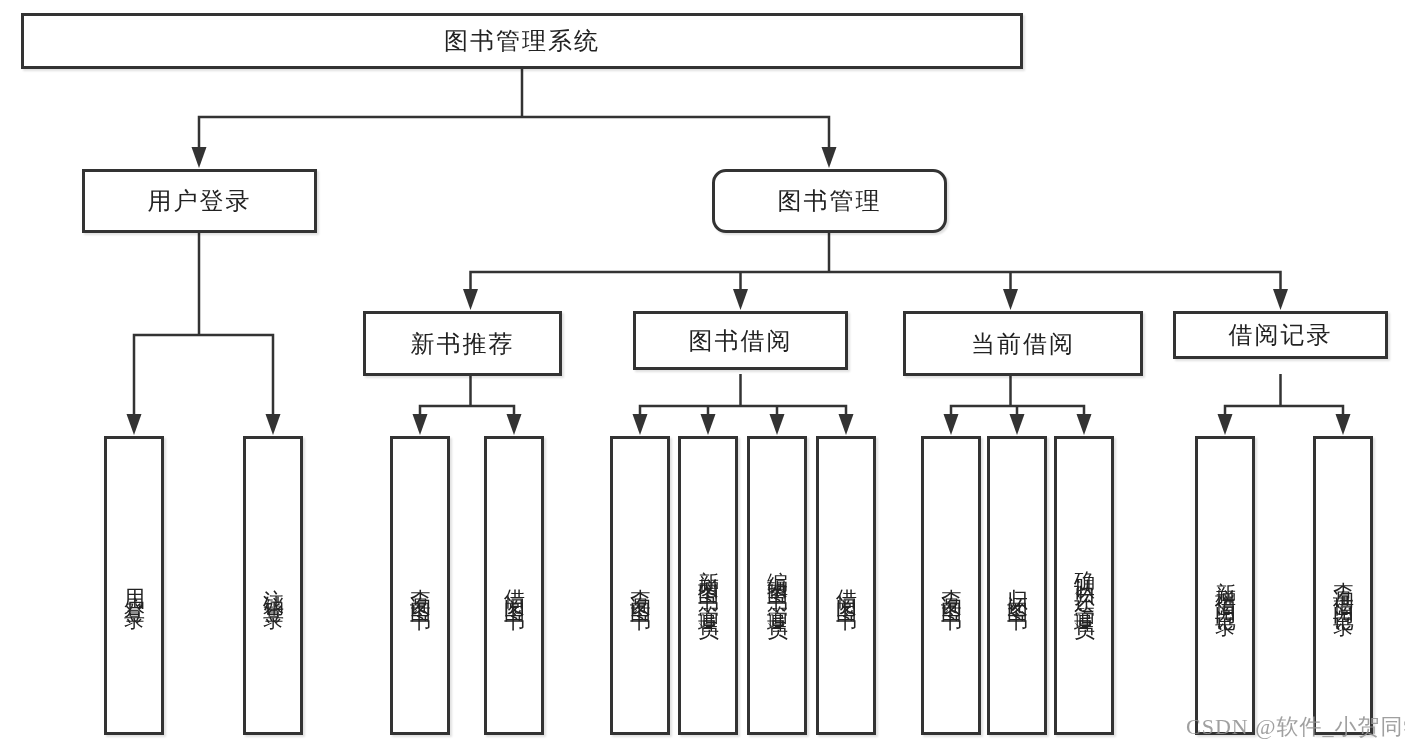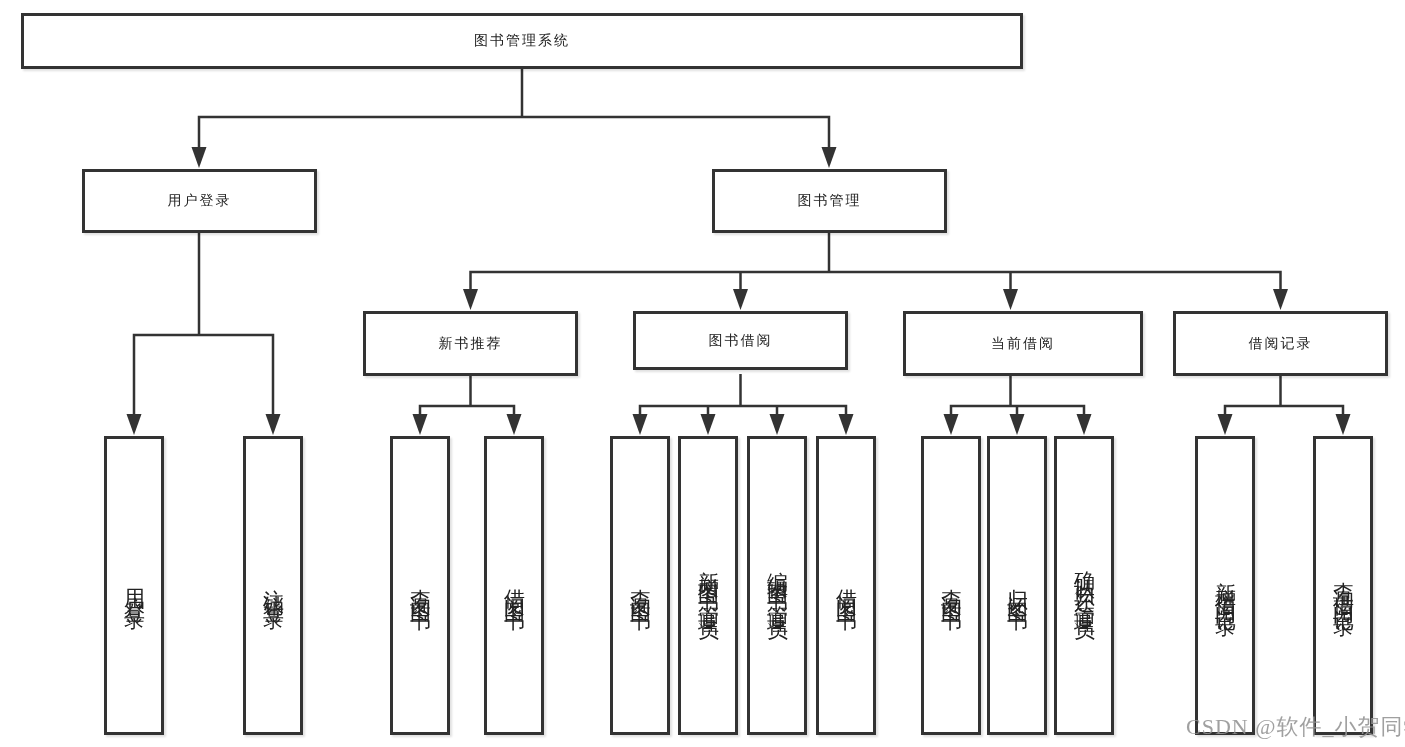--- a/index.html
+++ b/index.html
@@ -32,21 +32,21 @@
     border: 3px solid #333333;
     background: #ffffff;
     display: flex;
     align-items: center;
     justify-content: center;
     color: #222222;
     z-index: 2;
     box-shadow: 2px 2px 2px rgba(0,0,0,0.12);
   }
   .node .h-label {
-    font-size: 14px;
+    font-size: 24px;
     letter-spacing: 2px;
     white-space: nowrap;
   }
   .node.leaf .v-label {
     writing-mode: vertical-rl;
     text-orientation: mixed;
     font-size: 21px;
     letter-spacing: 7px;
     line-height: 1;
   }
@@ -113,34 +113,34 @@
     <polygon points="1335.5,414 1350.5,414 1343,435"></polygon>
   </svg>
 
   <div class="node" style="left:21px; top:13px; width:1002px; height:56px;">
     <span class="h-label">图书管理系统</span>
   </div>
 
   <div class="node" style="left:82px; top:169px; width:235px; height:64px;">
     <span class="h-label">用户登录</span>
   </div>
-  <div class="node" style="left:712px; top:169px; width:235px; height:64px;">
+  <div class="node" style="left:712px; top:169px; width:235px; height:64px;border-radius:14px;">
     <span class="h-label">图书管理</span>
   </div>
 
-  <div class="node" style="left:363px; top:311px; width:215px; height:65px;">
+  <div class="node" style="left:363px; top:311px; width:199px; height:65px;">
     <span class="h-label">新书推荐</span>
   </div>
   <div class="node" style="left:633px; top:311px; width:215px; height:59px;">
     <span class="h-label">图书借阅</span>
   </div>
   <div class="node" style="left:903px; top:311px; width:240px; height:65px;">
     <span class="h-label">当前借阅</span>
   </div>
-  <div class="node" style="left:1173px; top:311px; width:215px; height:65px;font-family:Liberation Mono, monospace;">
+  <div class="node" style="left:1173px; top:311px; width:215px; height:48px;font-family:Liberation Mono, monospace;">
     <span class="h-label">借阅记录</span>
   </div>
 
   <div class="node leaf" style="left:104px; top:436px; width:60px; height:299px;">
     <span class="v-label">用户登录</span>
   </div>
   <div class="node leaf" style="left:243px; top:436px; width:60px; height:299px;">
     <span class="v-label">注销登录</span>
   </div>
   <div class="node leaf" style="left:390px; top:436px; width:60px; height:299px;">

